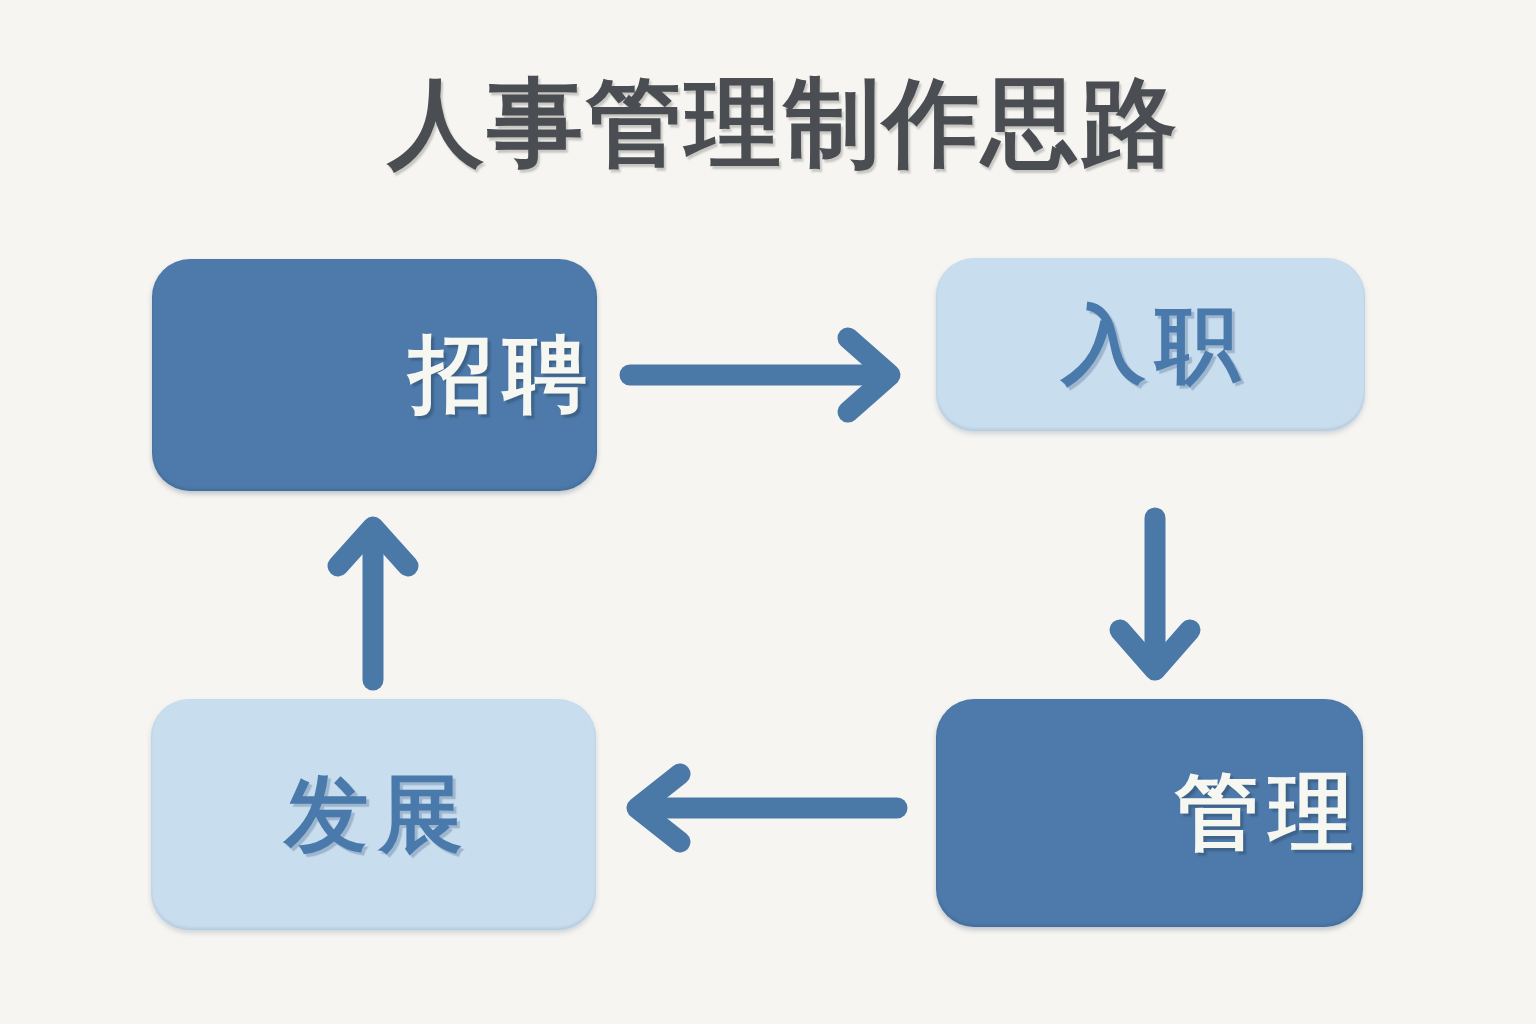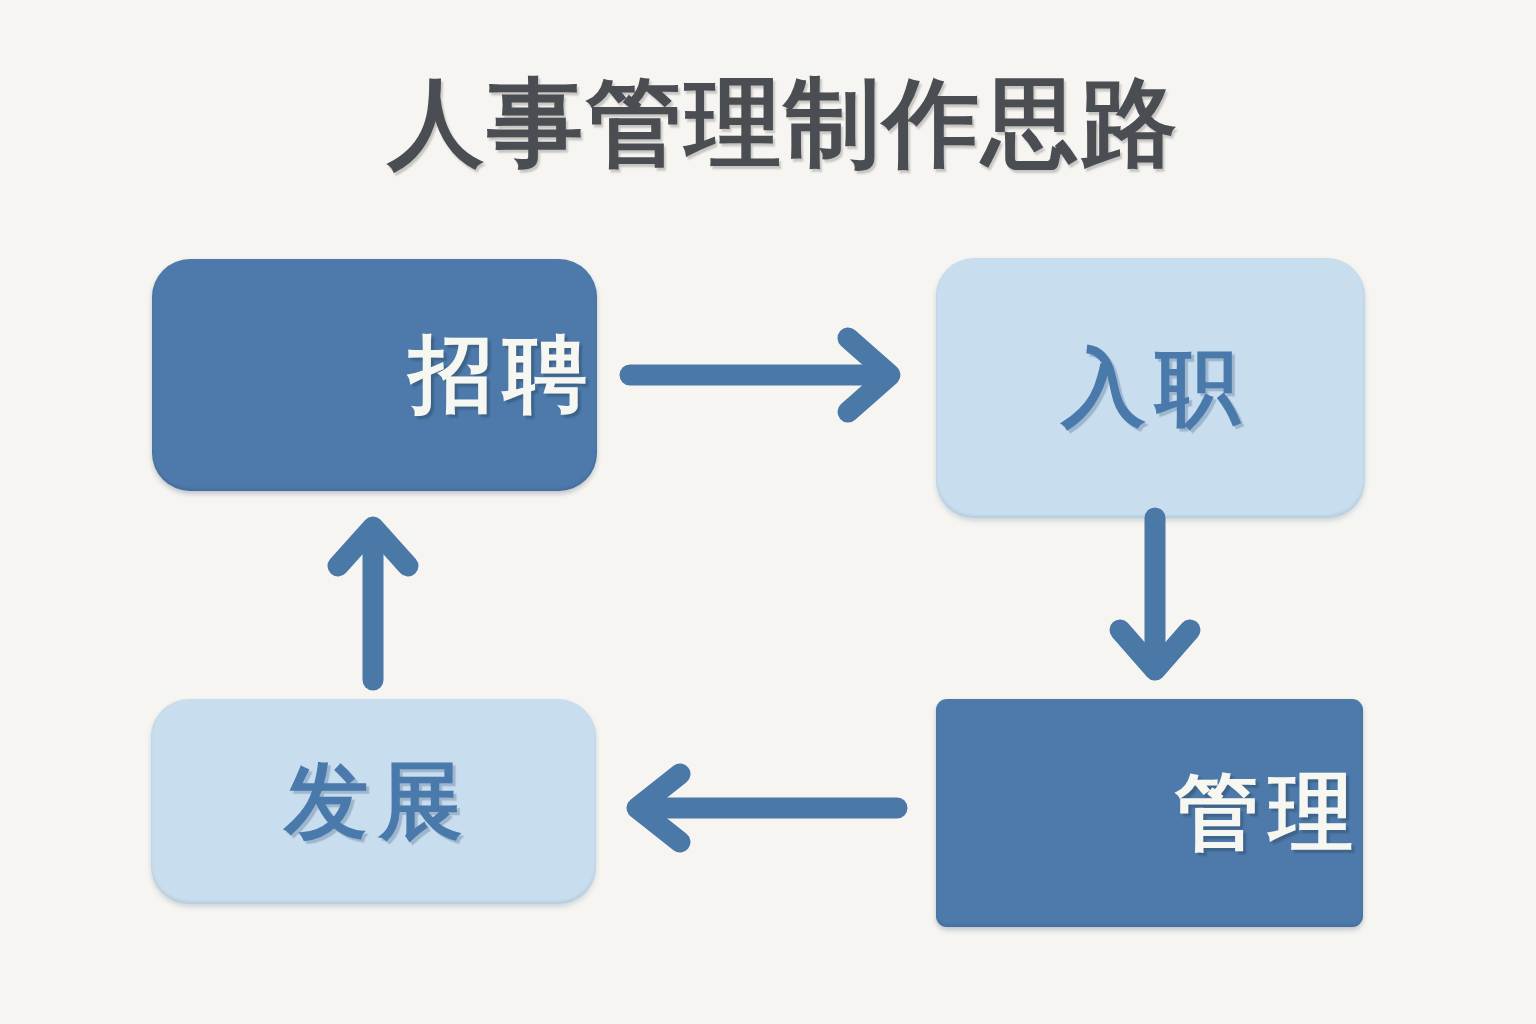--- a/index.html
+++ b/index.html
@@ -40,23 +40,23 @@
     text-shadow:3px 3px 2px rgba(44,70,100,0.45);
     justify-content:flex-end;
   }
   .node.light{
     background:var(--box_light);
     color:var(--text_on_light);
     box-shadow:0 3px 5px rgba(120,140,165,0.30), inset 0 -2px 3px rgba(90,120,150,0.18);
     text-shadow:3px 3px 1px rgba(58,94,133,0.30);
   }
   #node-recruitment{left:152px;top:259px;width:445px;height:232px;}
-  #node-onboarding {left:936px;top:258px;width:429px;height:260px;justify-content:center;}
-  #node-management {left:936px;top:699px;width:427px;height:228px;border-radius:11px;}
-  #node-development{left:151px;top:699px;width:445px;height:205px;}
+  #node-onboarding {left:936px;top:258px;width:429px;height:173px;justify-content:center;}
+  #node-management {left:936px;top:699px;width:427px;height:228px;}
+  #node-development{left:151px;top:699px;width:445px;height:231px;}
   .arrow-layer{position:absolute;left:0;top:0;width:1536px;height:1024px;pointer-events:none;}
   .arrow-path{
     stroke:var(--arrow);
     stroke-width:21;
     fill:none;
     stroke-linecap:round;
     stroke-linejoin:round;
   }
 </style>
 </head>

